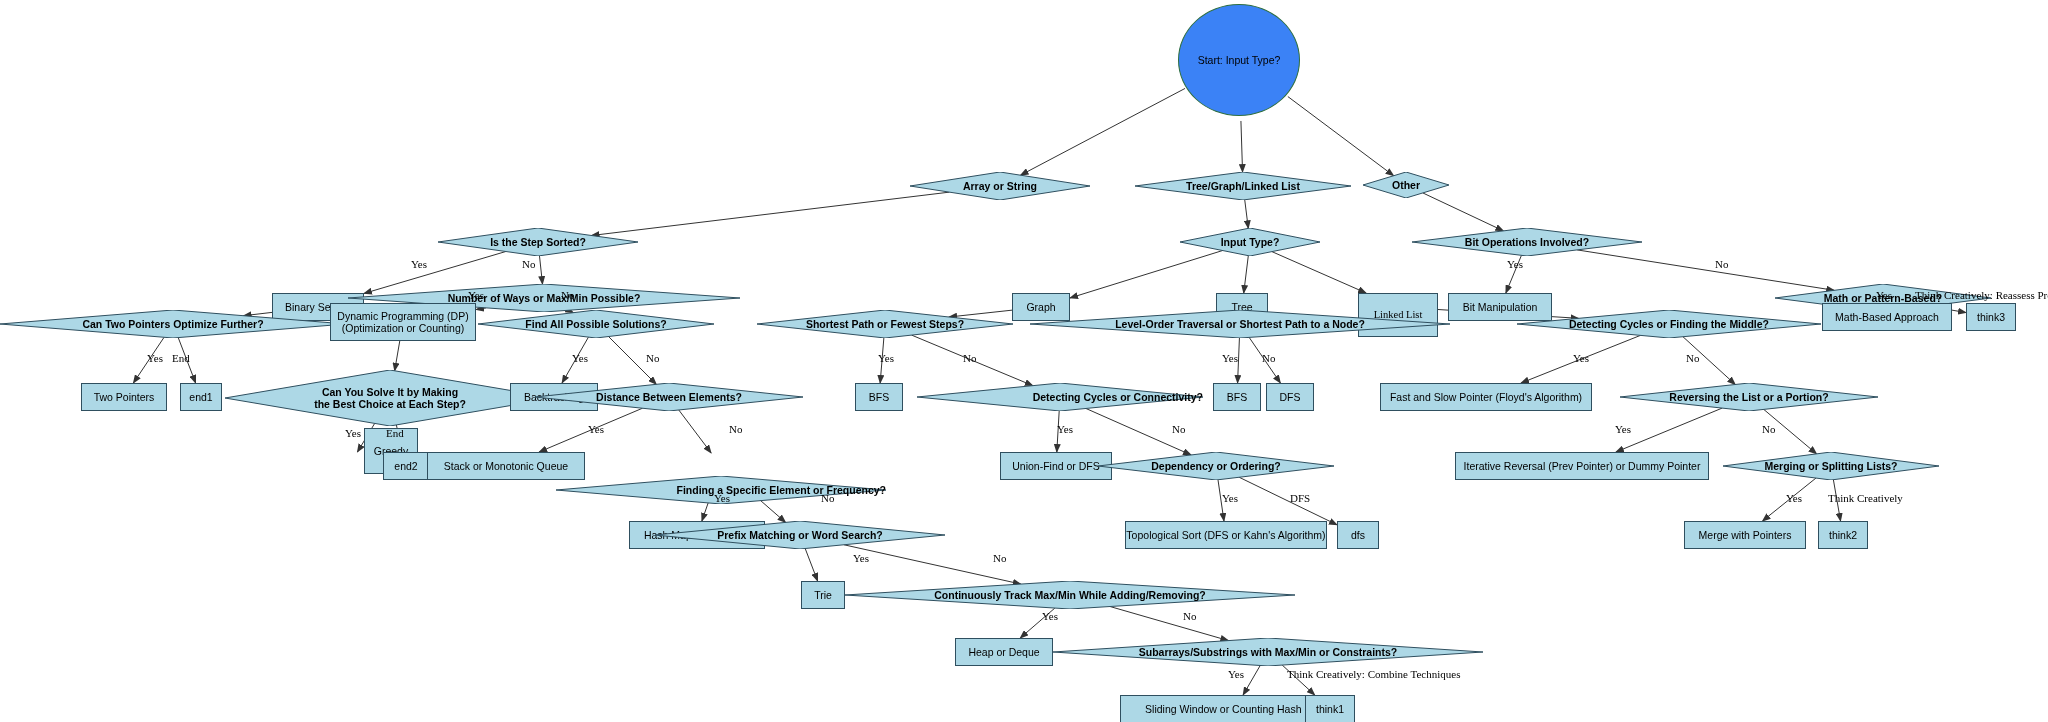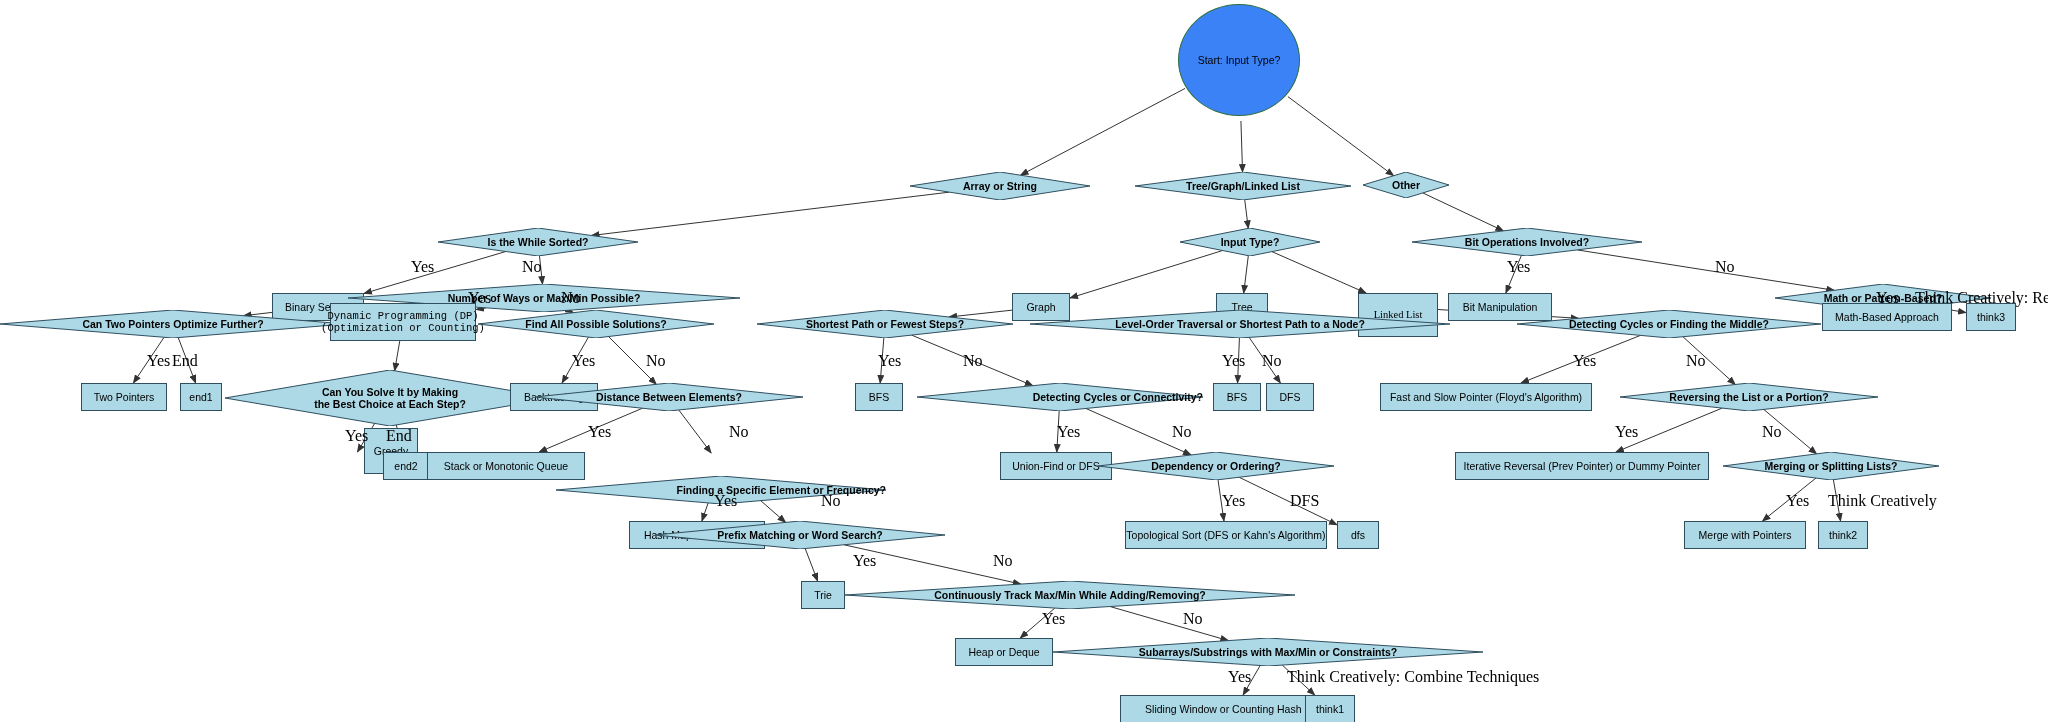--- a/index.html
+++ b/index.html
@@ -54,21 +54,21 @@
     z-index: 2;
   }
   .node.circle {
     background: #90ee90;
     border: 1px solid #2f6f3f;
     border-radius: 50%;
   }
   .edge-label {
     position: absolute;
     font-family: "Liberation Serif", serif;
-    font-size: 16px;
+    font-size: 11px;
     color: #000000;
     white-space: nowrap;
   }
 </style>
 </head>
 <body>
 
 <div id="canvas">
   <svg id="edges">
     <defs>
@@ -150,21 +150,21 @@
       <div class="node diamond" style="left: 1363px; top: 172px; width: 86px; height: 26px;">
         <svg class="dshape" viewBox="0 0 86 26" preserveAspectRatio="none">
           <polygon points="43,0 86,13 43,26 0,13" fill="#add8e6" stroke="#2f4f5f" stroke-width="1" vector-effect="non-scaling-stroke"></polygon>
         </svg>
         <span class="dlabel">Other</span>
       </div>
       <div class="node diamond" style="left: 438px; top: 228px; width: 200px; height: 28px;">
         <svg class="dshape" viewBox="0 0 200 28" preserveAspectRatio="none">
           <polygon points="100,0 200,14 100,28 0,14" fill="#add8e6" stroke="#2f4f5f" stroke-width="1" vector-effect="non-scaling-stroke"></polygon>
         </svg>
-        <span class="dlabel">Is the While Sorted?</span>
+        <span class="dlabel">Is the Step Sorted?</span>
       </div>
       <div class="node diamond" style="left: 1180px; top: 228px; width: 140px; height: 28px;">
         <svg class="dshape" viewBox="0 0 140 28" preserveAspectRatio="none">
           <polygon points="70,0 140,14 70,28 0,14" fill="#add8e6" stroke="#2f4f5f" stroke-width="1" vector-effect="non-scaling-stroke"></polygon>
         </svg>
         <span class="dlabel">Input Type?</span>
       </div>
       <div class="node diamond" style="left: 1412px; top: 228px; width: 230px; height: 28px;">
         <svg class="dshape" viewBox="0 0 230 28" preserveAspectRatio="none">
           <polygon points="115,0 230,14 115,28 0,14" fill="#add8e6" stroke="#2f4f5f" stroke-width="1" vector-effect="non-scaling-stroke"></polygon>
@@ -197,21 +197,21 @@
           <polygon points="108,0 216,14 108,28 0,14" fill="#add8e6" stroke="#2f4f5f" stroke-width="1" vector-effect="non-scaling-stroke"></polygon>
         </svg>
         <span class="dlabel">Math or Pattern-Based?</span>
       </div>
       <div class="node diamond" style="left: 0px; top: 310px; width: 346px; height: 28px;">
         <svg class="dshape" viewBox="0 0 346 28" preserveAspectRatio="none">
           <polygon points="173,0 346,14 173,28 0,14" fill="#add8e6" stroke="#2f4f5f" stroke-width="1" vector-effect="non-scaling-stroke"></polygon>
         </svg>
         <span class="dlabel">Can Two Pointers Optimize Further?</span>
       </div>
-      <div class="node box" style="left: 330px; top: 303px; width: 146px; height: 38px; font-family: Liberation Mono, monospace;">
+      <div class="node box" style="left: 330px; top: 303px; width: 146px; height: 38px;">
         <span>Dynamic Programming (DP)<br>(Optimization or Counting)</span>
       </div>
       <div class="node diamond" style="left: 478px; top: 310px; width: 236px; height: 28px;">
         <svg class="dshape" viewBox="0 0 236 28" preserveAspectRatio="none">
           <polygon points="118,0 236,14 118,28 0,14" fill="#add8e6" stroke="#2f4f5f" stroke-width="1" vector-effect="non-scaling-stroke"></polygon>
         </svg>
         <span class="dlabel">Find All Possible Solutions?</span>
       </div>
       <div class="node diamond" style="left: 757px; top: 310px; width: 256px; height: 28px;">
         <svg class="dshape" viewBox="0 0 256 28" preserveAspectRatio="none">

